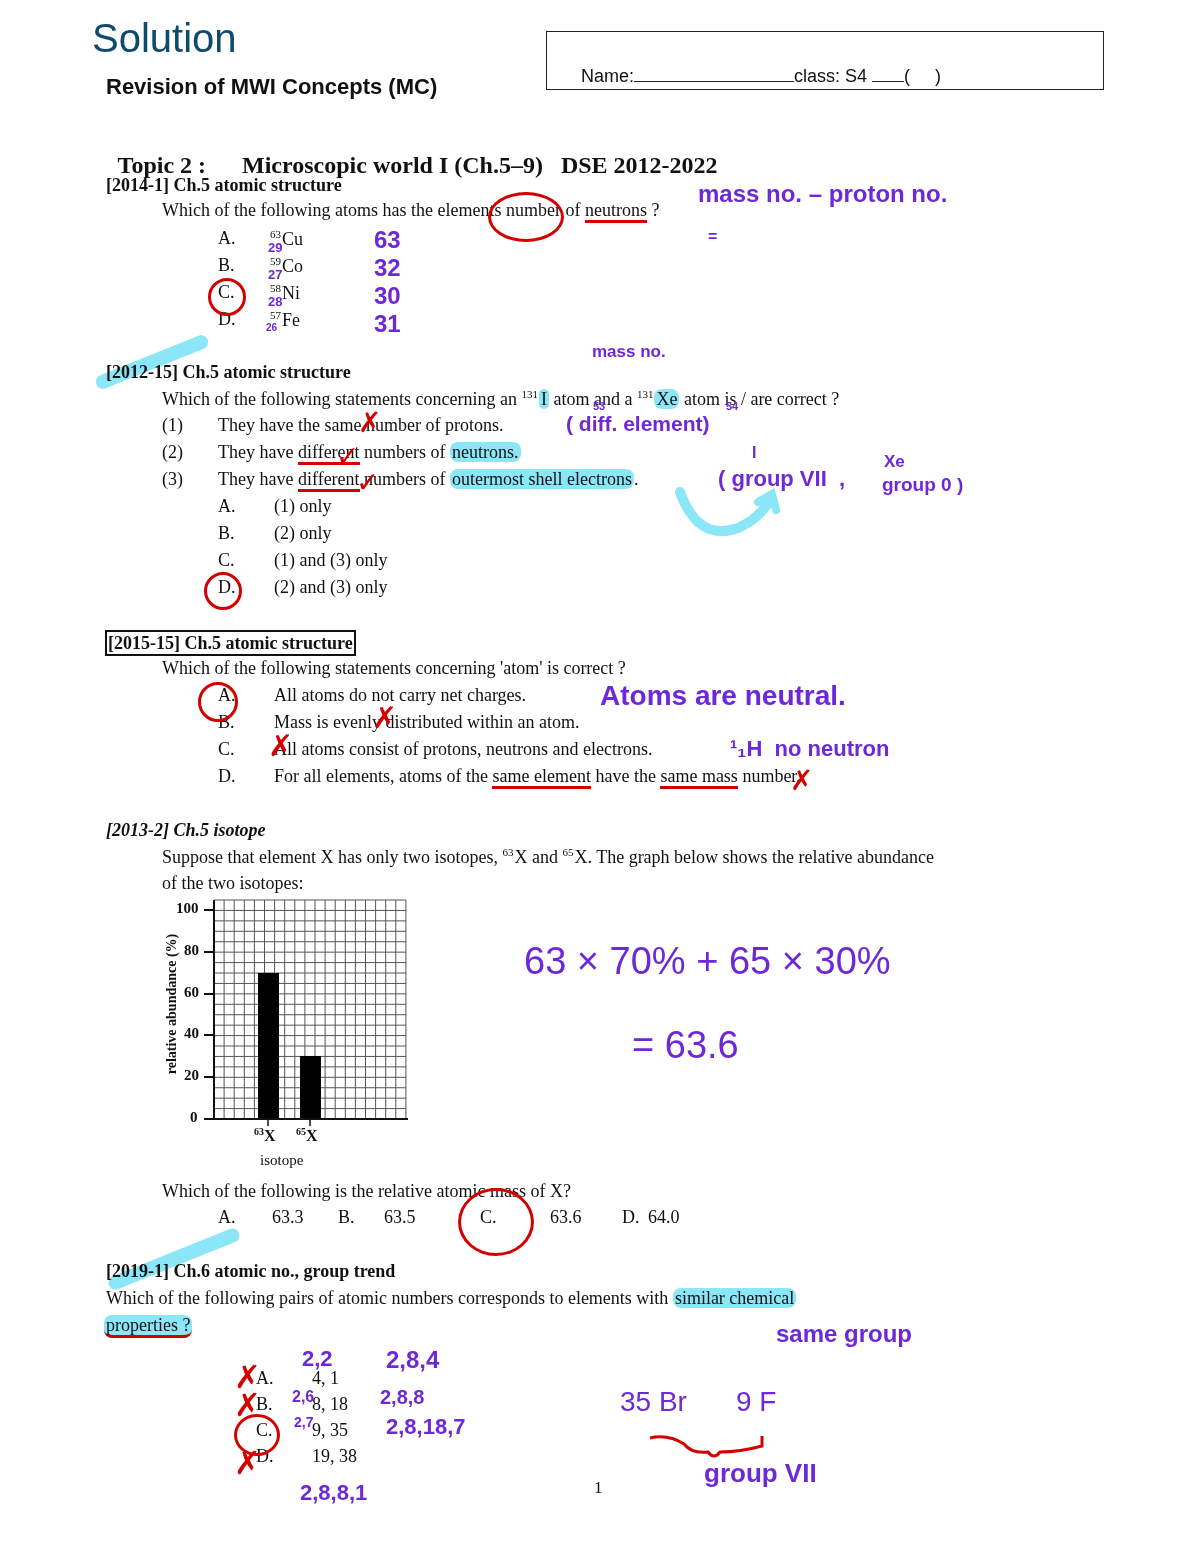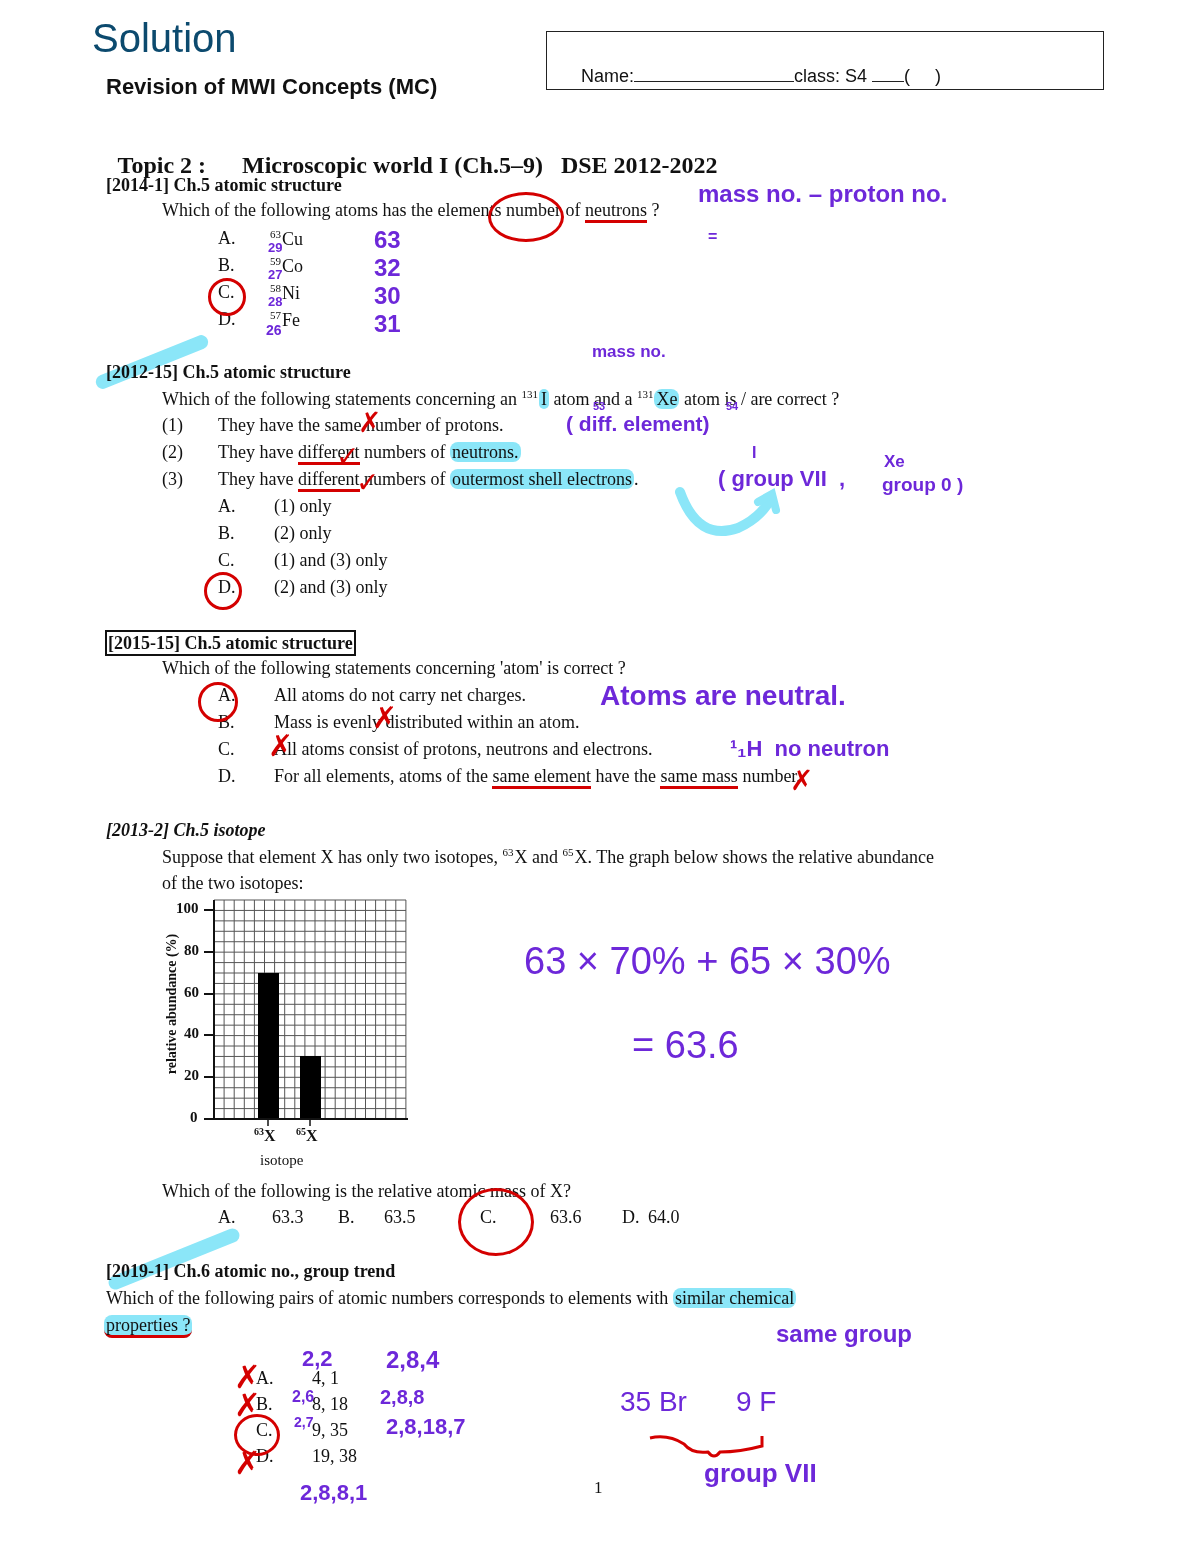--- a/index.html
+++ b/index.html
@@ -60,21 +60,21 @@
   </div>
   <div style="position:absolute; top:81px; white-space:nowrap;">
     <span>D.</span>
     <span style="position:absolute; left:52px;"><sup class="iso">57</sup><span>Fe</span></span>
   </div>
 </div>
 
 <div class="abs ink" style="left:268px; top:240px; font-size:13px;">29</div>
 <div class="abs ink" style="left:268px; top:267px; font-size:13px;">27</div>
 <div class="abs ink" style="left:268px; top:294px; font-size:13px;">28</div>
-<div class="abs ink" style="left:266px; top:322px; font-size:14px;">26</div>
+<div class="abs ink" style="left:266px; top:322px; font-size:10px;">26</div>
 
 <div class="abs ink" style="left:374px; top:226px; font-size:24px;">63</div>
 <div class="abs ink" style="left:374px; top:254px; font-size:24px;">32</div>
 <div class="abs ink" style="left:374px; top:282px; font-size:24px;">30</div>
 <div class="abs ink" style="left:374px; top:310px; font-size:24px;">31</div>
 <div class="circle" style="left:208px; top:278px; width:32px; height:32px;"></div>
 
 <div class="blue-stroke" style="left:92px; top:355px; width:120px; height:14px; transform:rotate(-22deg);"></div>
 
 <div class="abs serif q-head" style="left:106px; top:362px;">[2012-15] Ch.5 atomic structure</div>

